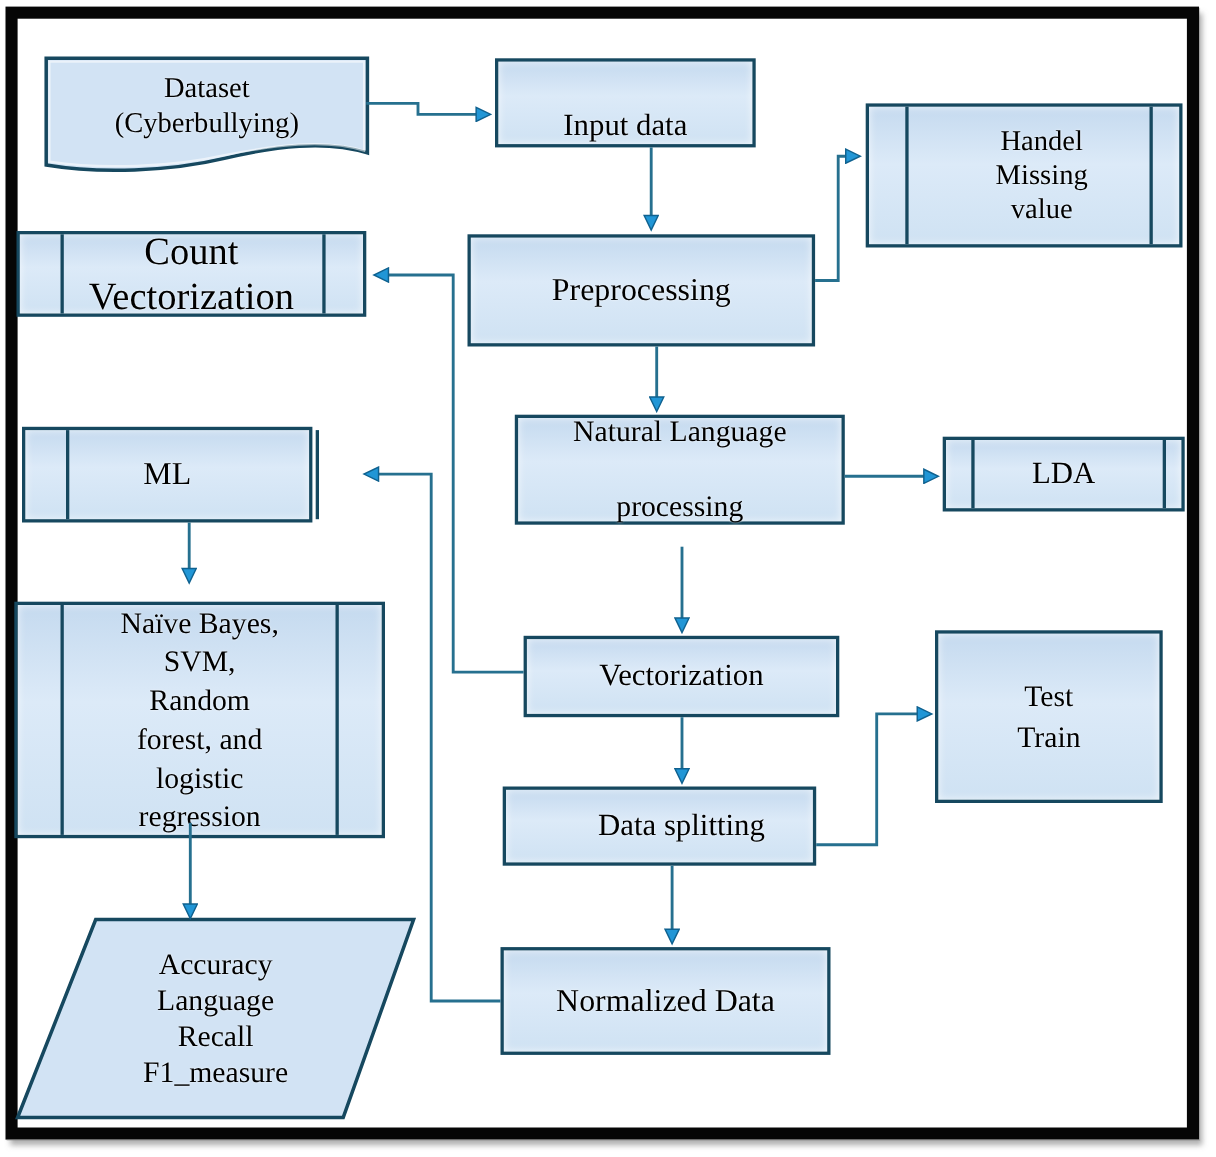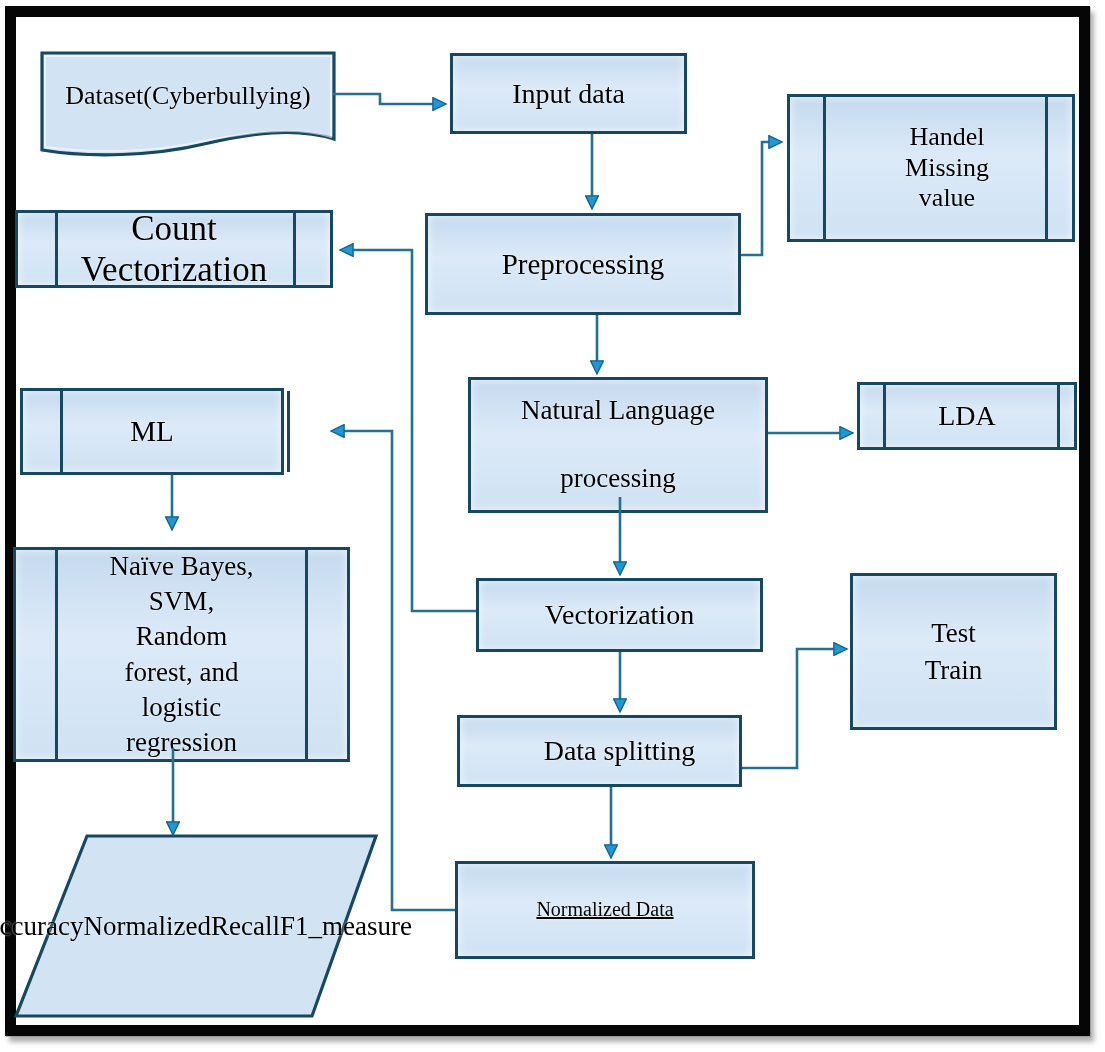--- a/index.html
+++ b/index.html
@@ -25,35 +25,35 @@
     text-align:center;line-height:1.18;
     text-shadow:0 0 2px rgba(255,255,255,.9);
   }
   .node span{display:block;}
   .vbar{position:absolute;top:0;bottom:0;width:3px;background:#16485f;}
   
   .shape{position:absolute;}
   .shape svg{position:absolute;left:0;top:0;}
   .shape .label{
     position:absolute;left:0;top:0;right:0;bottom:0;
-    display:flex;flex-direction:row;align-items:center;justify-content:center;
+    display:flex;flex-direction:column;align-items:center;justify-content:center;
     text-align:center;line-height:1.22;text-shadow:0 0 2px rgba(255,255,255,.9);
   }
   
-  #n-input        {left:450px;top:53px; width:237px;height:81px; font-size:28px;}
-  #n-handel       {left:787px;top:94px; width:288px;height:148px;font-size:26px;padding-left:32px;}
+  #n-input        {left:450px;top:53px; width:237px;height:81px; font-size:28px;justify-content:flex-end;}
+  #n-handel       {left:787px;top:94px; width:288px;height:131px;font-size:26px;padding-left:32px;}
   #n-count        {left:15px; top:210px;width:318px;height:78px; font-size:35px;}
   #n-preprocessing{left:425px;top:213px;width:316px;height:102px;font-size:29px;}
   #n-ml           {left:20px; top:388px;width:264px;height:87px; font-size:29px;}
-  #n-nlp          {left:468px;top:377px;width:300px;height:136px;font-size:27px;gap:36px;}
-  #n-lda          {left:857px;top:382px;width:220px;height:68px; font-size:28px;}
+  #n-nlp          {left:468px;top:377px;width:300px;height:100px;font-size:27px;gap:36px;}
+  #n-lda          {left:857px;top:397px;width:220px;height:68px; font-size:28px;}
   #n-vector       {left:476px;top:578px;width:287px;height:74px; font-size:28px;}
   #n-testtrain    {left:850px;top:573px;width:207px;height:157px;font-size:27px;line-height:1.35;}
   #n-split        {left:457px;top:715px;width:285px;height:72px; font-size:28px;padding-left:40px;}
-  #n-normal       {left:455px;top:861px;width:300px;height:98px; font-size:20px;text-decoration:underline;}
+  #n-normal       {left:455px;top:861px;width:300px;height:98px; font-size:29px;}
   #n-classifiers  {left:13px; top:547px;width:337px;height:215px;font-size:27px;line-height:1.3;}
   #s-dataset      {left:38px; top:48px; width:300px;height:122px;font-size:26px;}
   #s-dataset .label{padding-bottom:26px;}
   #s-metrics      {left:10px; top:832px;width:372px;height:188px;font-size:27px;line-height:1.32;}
   
   #edges{position:absolute;left:0;top:0;pointer-events:none;}
 </style>
 </head>
 <body>
 
@@ -137,21 +137,21 @@
   <span>logistic</span>
   <span>regression</span>
 </div>
 
 <div class="shape" id="s-metrics">
   <svg width="372" height="188" viewBox="0 0 372 188">
     <polygon points="77,4 366,4 302,184 6,184" fill="#d2e3f4" stroke="#16485f" stroke-width="3.2"></polygon>
   </svg>
   <div class="label">
     <span>Accuracy</span>
-    <span>Normalized</span>
+    <span>Language</span>
     <span>Recall</span>
     <span>F1_measure</span>
   </div>
 </div>
 
 <svg id="edges" width="1105" height="1052" viewBox="0 0 1105 1052">
   <defs>
     <marker id="ah" viewBox="0 0 10 10" refX="0.6" refY="5" markerWidth="6.4" markerHeight="5.6" orient="auto">
       <path d="M0.5,0.6 L9.6,5 L0.5,9.4 Z" fill="#2196d6" stroke="#0f618f" stroke-width="0.9"></path>
     </marker>

